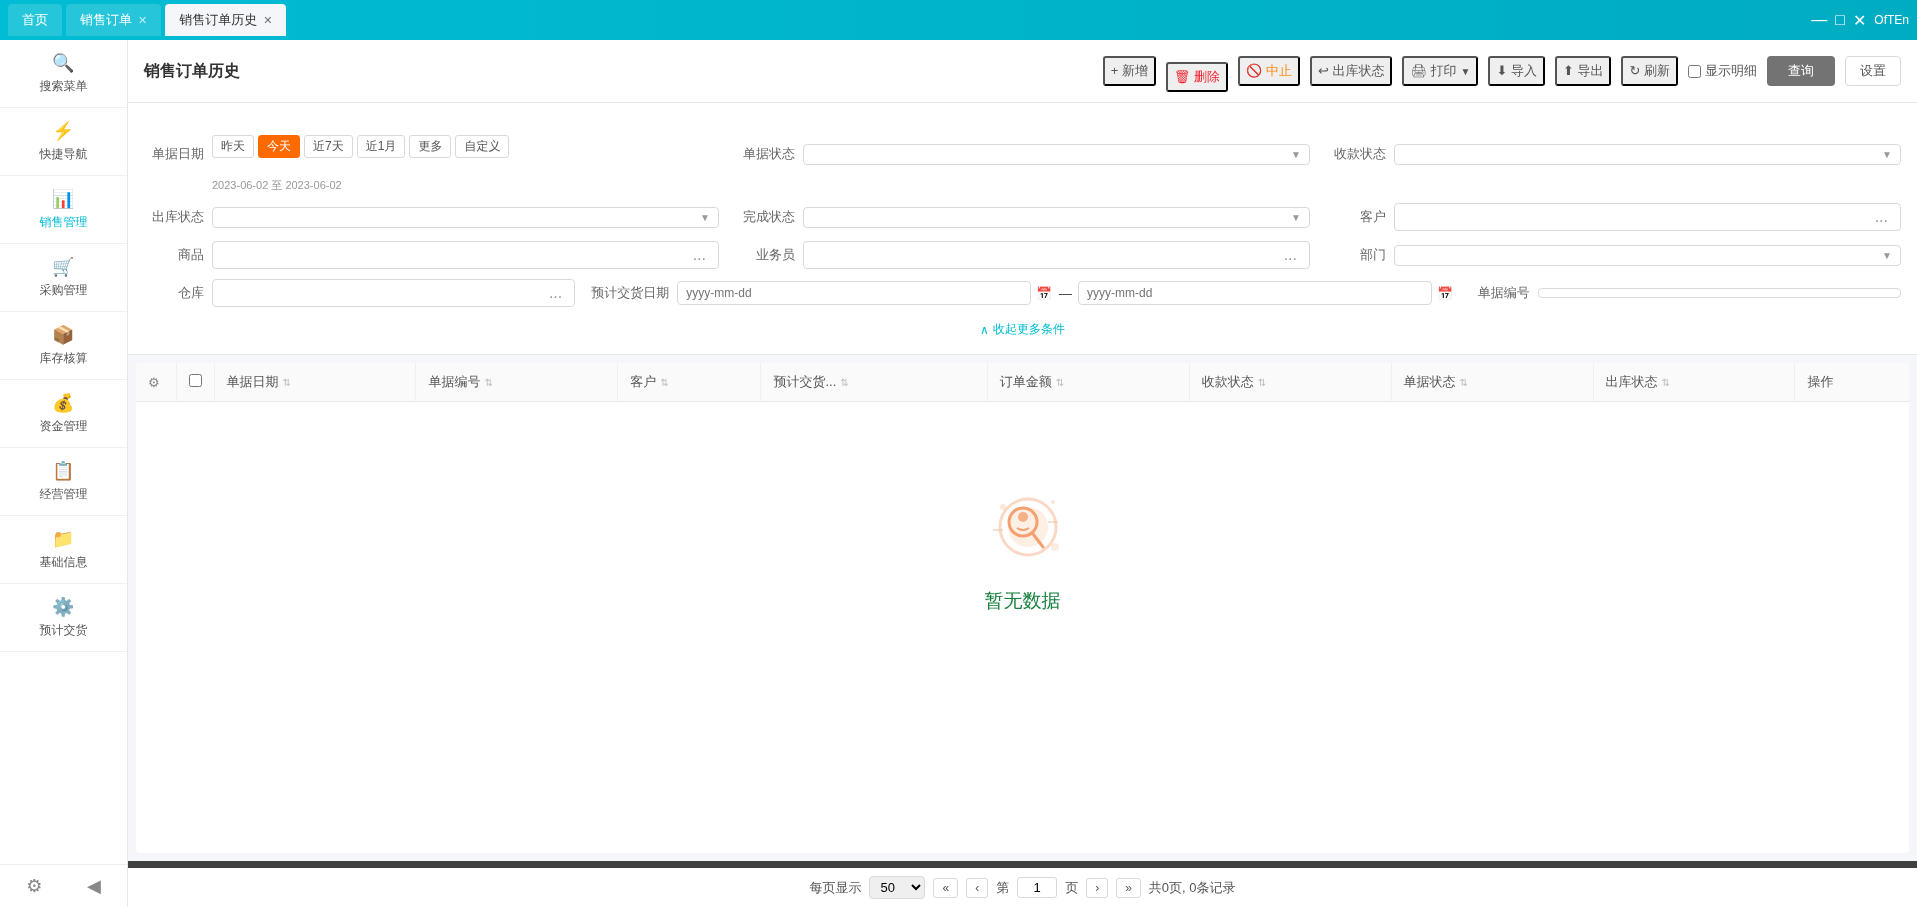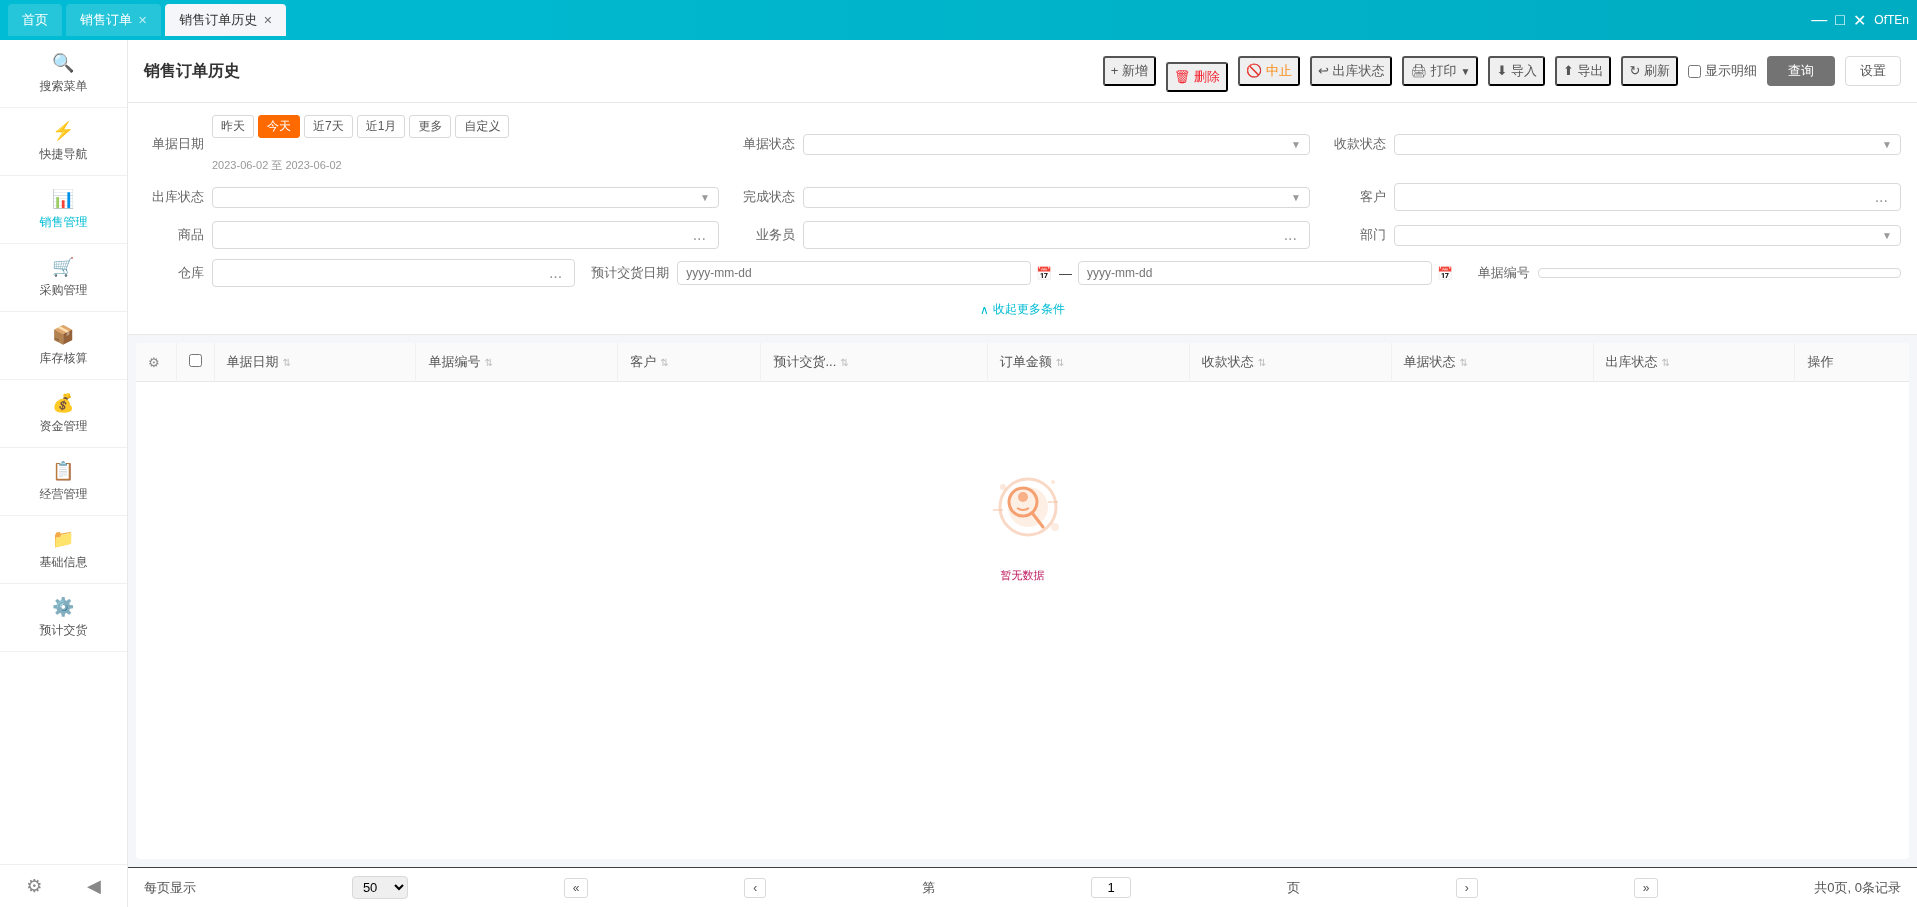--- a/index.html
+++ b/index.html
@@ -195,20 +195,21 @@
       min-width: 110px;
     }
     .date-tag {
       background: #fff;
       border: 1px solid #d9d9d9;
       border-radius: 3px;
       padding: 2px 8px;
       font-size: 12px;
       cursor: pointer;
       color: #555;
+      margin-top: 20px;
     }
     .date-tag.active {
       background: #ff6a00;
       color: #fff;
       border-color: #ff6a00;
     }
     .date-sub {
       font-size: 11px;
       color: #999;
       margin-top: 18px;
@@ -300,37 +301,37 @@
     
     .empty-state {
       display: flex;
       flex-direction: column;
       align-items: center;
       justify-content: center;
       padding: 80px 0;
       flex: 1;
     }
     .empty-text {
-      color: #be185d;
-      font-size: 11px;
+      color: #15803d;
+      font-size: 19px;
     }
     .empty-illustration {
       width: 100px;
       height: 90px;
       margin-bottom: 16px;
     }
 
     
     .pagination {
       background: #fff;
       display: flex;
       align-items: center;
-      justify-content: space-between;
+      justify-content: center;
       padding: 8px 16px;
-      border-top: 1px solid #404040;
+      border-top: 7px solid #404040;
       gap: 8px;
       font-size: 13px;
       color: #555;
     }
     .page-size-select {
       border: 1px solid #d9d9d9;
       border-radius: 4px;
       padding: 2px 6px;
       font-size: 13px;
       cursor: pointer;

